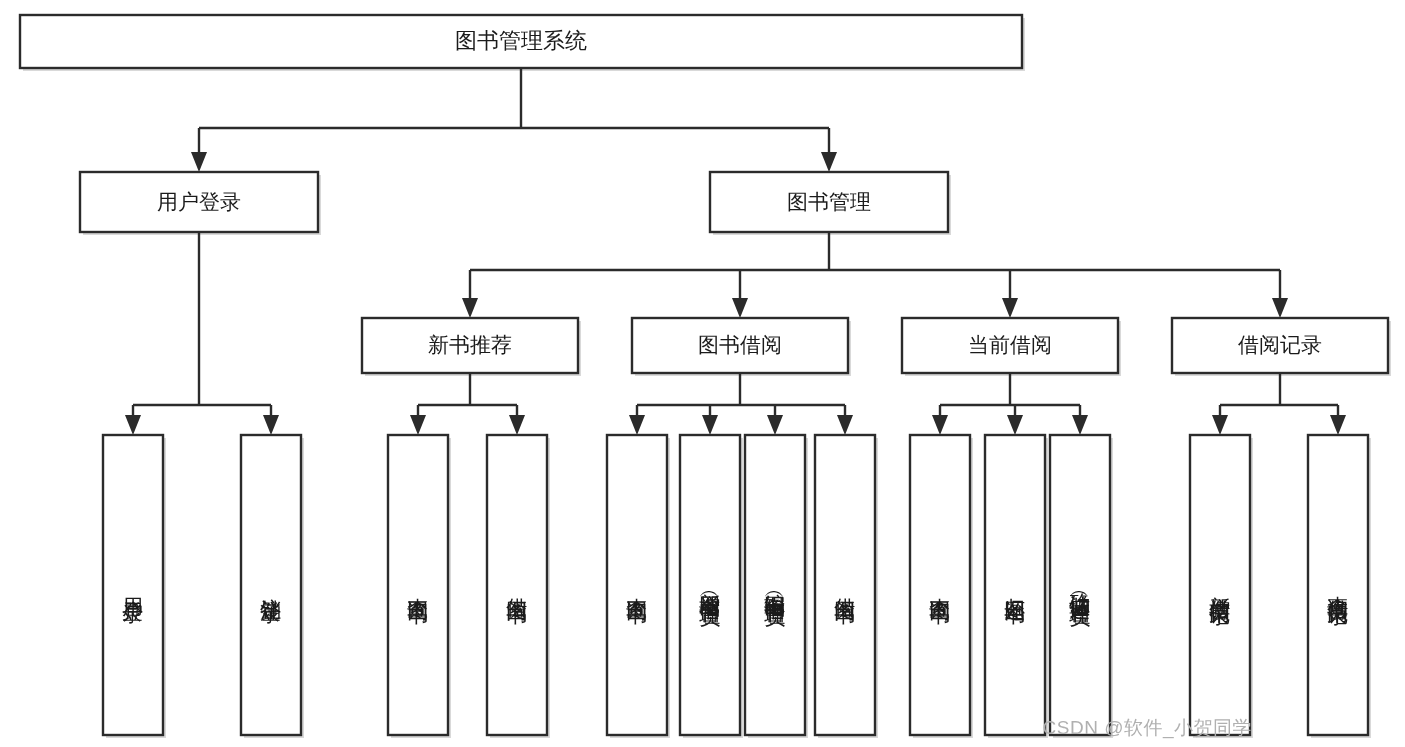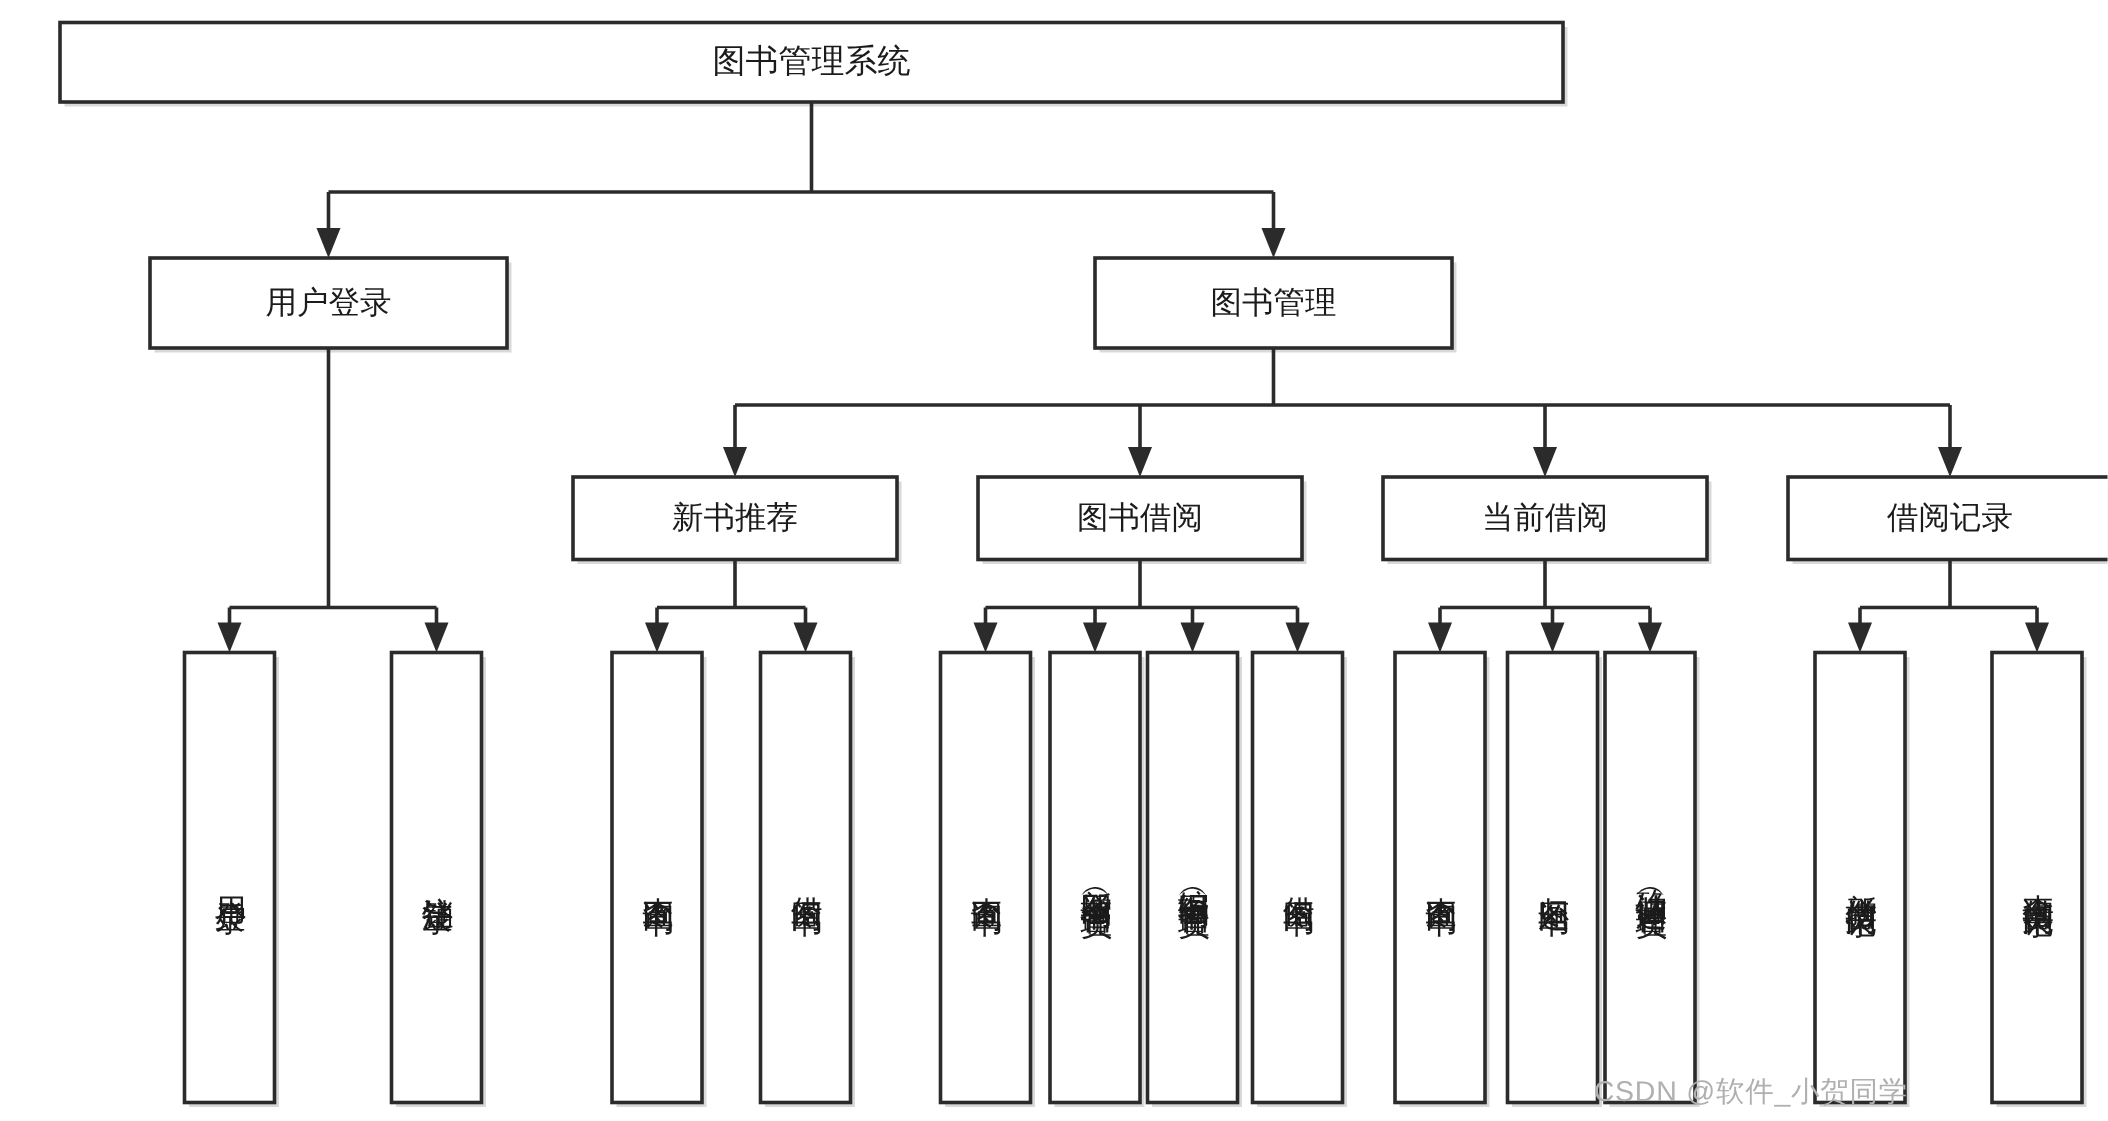--- a/index.html
+++ b/index.html
@@ -12,21 +12,20 @@
     width: 1405px;
     height: 747px;
     font-family: "Liberation Sans", "DejaVu Sans", sans-serif;
     overflow: hidden;
     position: relative;
   }
   #diagram-root {
     position: relative;
     width: 1266px;
     height: 747px;
-    margin-left: 20px;
   }
   svg.diagram-svg {
     position: absolute;
     top: 0;
     left: 0;
     width: 1405px;
     height: 747px;
   }
   .node-box {
     fill: #ffffff;

